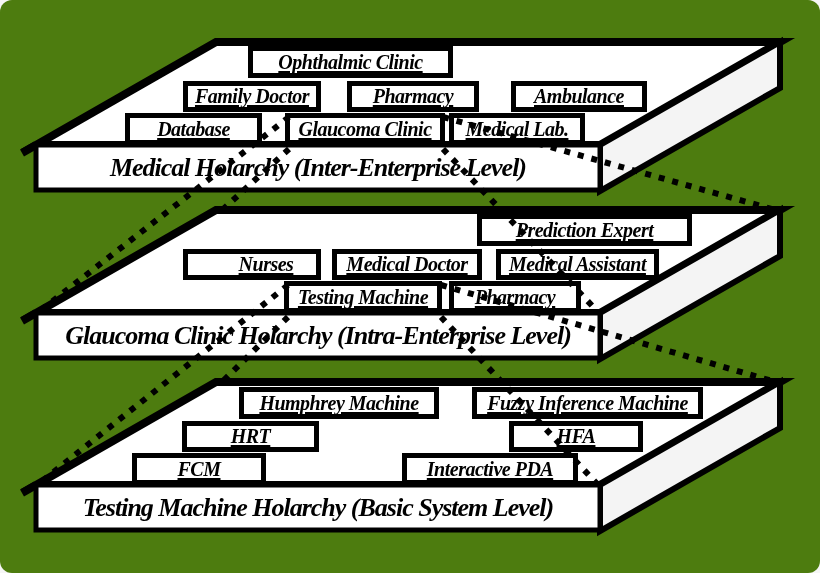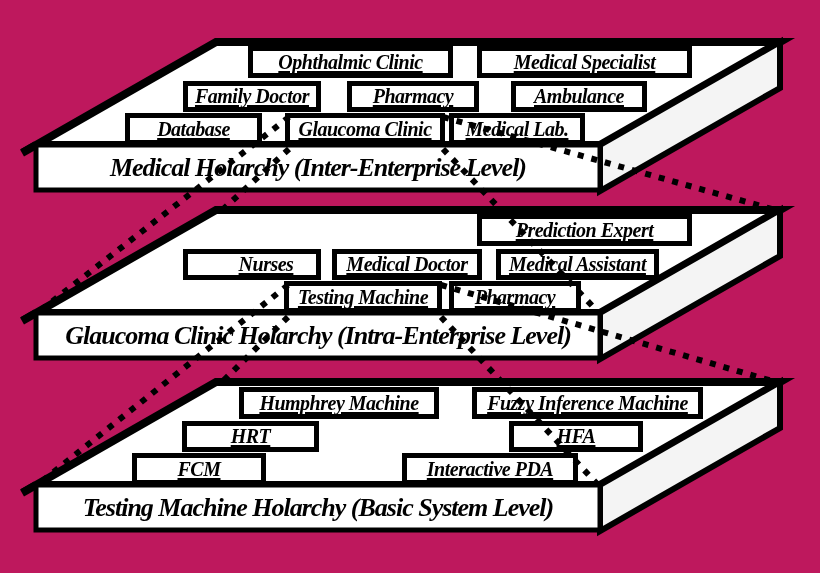--- a/index.html
+++ b/index.html
@@ -3,22 +3,23 @@
 <meta charset="utf-8">
 <style>
   html,body{margin:0;padding:0;}
   body{
     background:#f6f6f6;
     font-family:"Liberation Serif","DejaVu Serif",serif;
   }
   .stage{
     position:relative;
     width:820px;height:573px;
-    background:#be185d;
+    background:#4d7c0f;
     overflow:hidden;
+    border-radius:12px;
   }
   .stage svg{position:absolute;left:0;top:0;}
   .holon-box{
     position:absolute;
     box-sizing:border-box;
     background:#ffffff;
     border:5px solid #000;
     display:flex;align-items:center;justify-content:center;
     font-weight:bold;font-style:italic;
     font-size:20px;letter-spacing:-0.5px;
@@ -65,21 +66,20 @@
 
     <g>
       <path d="M216,382 L780,382 L600,485 L36,485 Z" fill="#ffffff" stroke="#000" stroke-width="8"></path>
       <path d="M600,485 L780,382 L780,428 L600,531 Z" fill="#f4f4f4" stroke="#000" stroke-width="6"></path>
       <path d="M36,485 L22,493" stroke="#000" stroke-width="8"></path>
       <rect x="36" y="485" width="564" height="45" fill="#ffffff" stroke="#000" stroke-width="5"></rect>
     </g>
   </svg>
 
   <div class="holon-box" style="left:248px;top:46px;width:205px;height:32px;">Ophthalmic Clinic</div>
-  <div class="holon-box" style="left:477px;top:46px;width:215px;height:32px;">Medical Specialist</div>
   <div class="holon-box" style="left:183px;top:81px;width:138px;height:31px;">Family Doctor</div>
   <div class="holon-box" style="left:347px;top:81px;width:132px;height:31px;">Pharmacy</div>
   <div class="holon-box" style="left:511px;top:81px;width:136px;height:31px;">Ambulance</div>
   <div class="holon-box" style="left:125px;top:113px;width:137px;height:32px;">Database</div>
   <div class="holon-box" style="left:285px;top:113px;width:160px;height:32px;">Glaucoma Clinic</div>
   <div class="holon-box" style="left:449px;top:113px;width:136px;height:32px;">Medical Lab.</div>
   <div class="layer-title" style="left:36px;top:147px;width:564px;height:42px;">Medical Holarchy (Inter-Enterprise Level)</div>
 
   <div class="holon-box" style="left:477px;top:214px;width:215px;height:32px;">Prediction Expert</div>
   <div class="holon-box" style="left:183px;top:249px;width:138px;height:31px;padding-left:28px;">Nurses</div>

